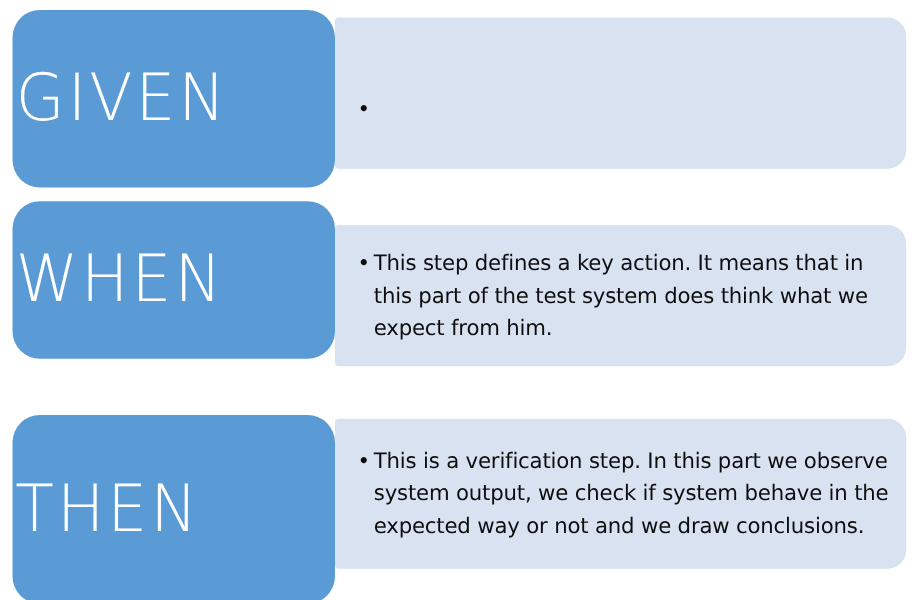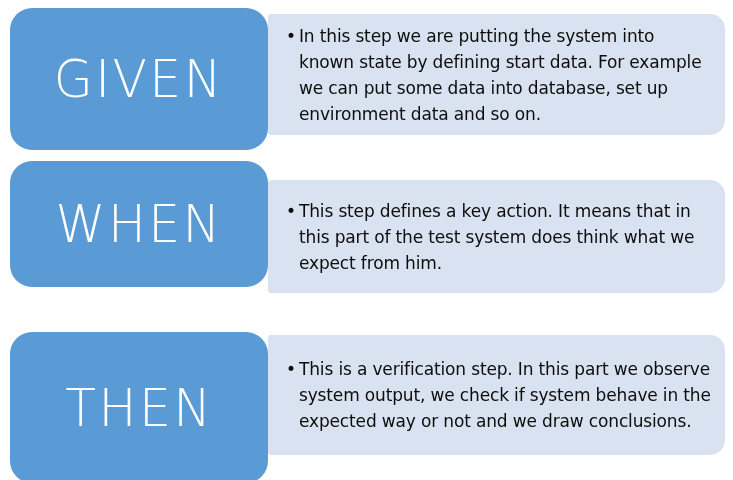--- a/index.html
+++ b/index.html
@@ -30,21 +30,20 @@
 
   
   .keyword-box {
     position: absolute;
     left: 10px;
     width: 258px;
     background: #5b9bd5;
     border-radius: 22px;
     display: flex;
     align-items: center;
-    justify-content: center;
     box-sizing: border-box;
   }
   .keyword-label {
     color: #ffffff;
     font-size: 52px;
     font-weight: 300;
     letter-spacing: 2.5px;
     line-height: 1;
     text-align: center;
     font-family: "DejaVu Sans", "Liberation Sans", sans-serif;
@@ -106,21 +105,20 @@
 <div id="diagram">
 
   <div class="step-row" id="row-given">
     <div class="keyword-box">
       <span class="keyword-label">GIVEN</span>
     </div>
     <div class="desc-panel">
       <ul class="desc-list">
         <li class="desc-item">
           <span class="desc-bullet">•</span>
-          <span class="desc-text">In this step we are putting the system into known state by defining start data. For example we can put some data into database, set up environment data and so on.</span>
         </li>
       </ul>
     </div>
   </div>
 
   <div class="step-row" id="row-when">
     <div class="keyword-box">
       <span class="keyword-label">WHEN</span>
     </div>
     <div class="desc-panel">

